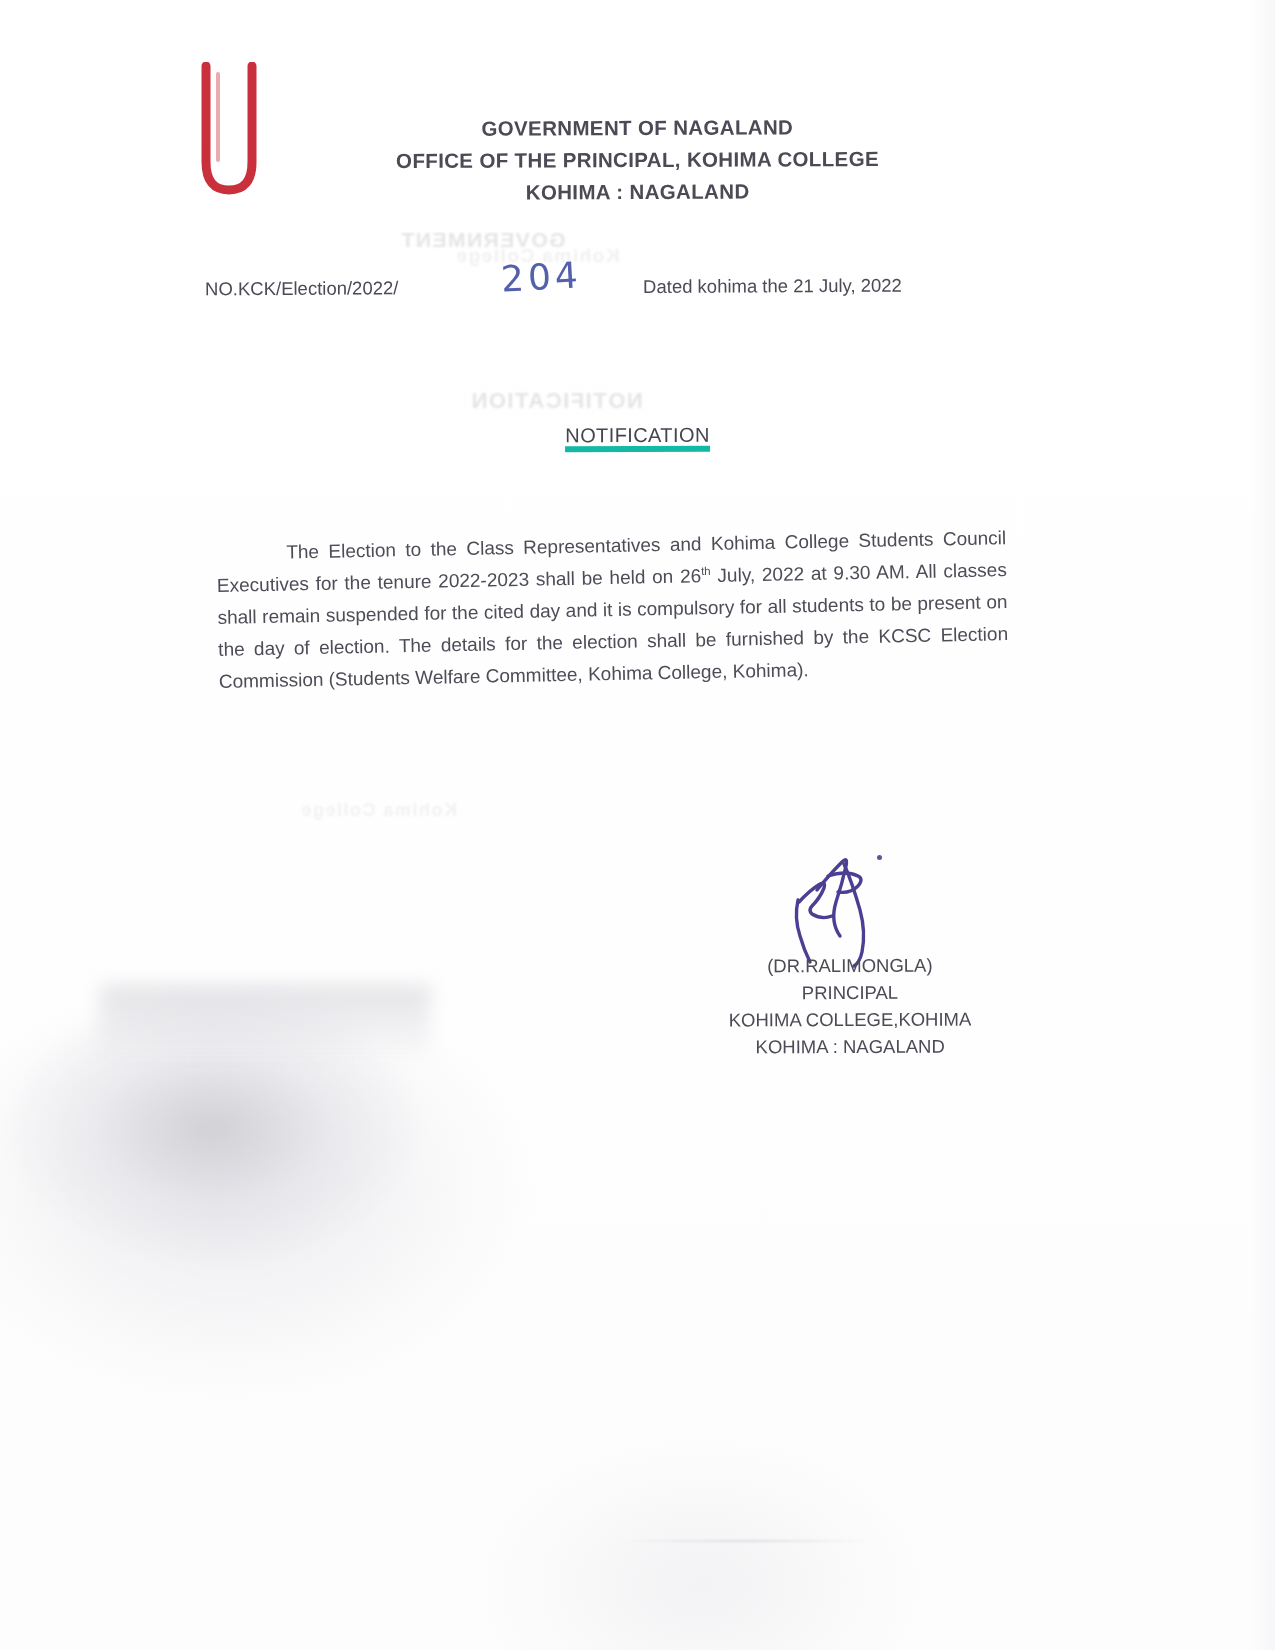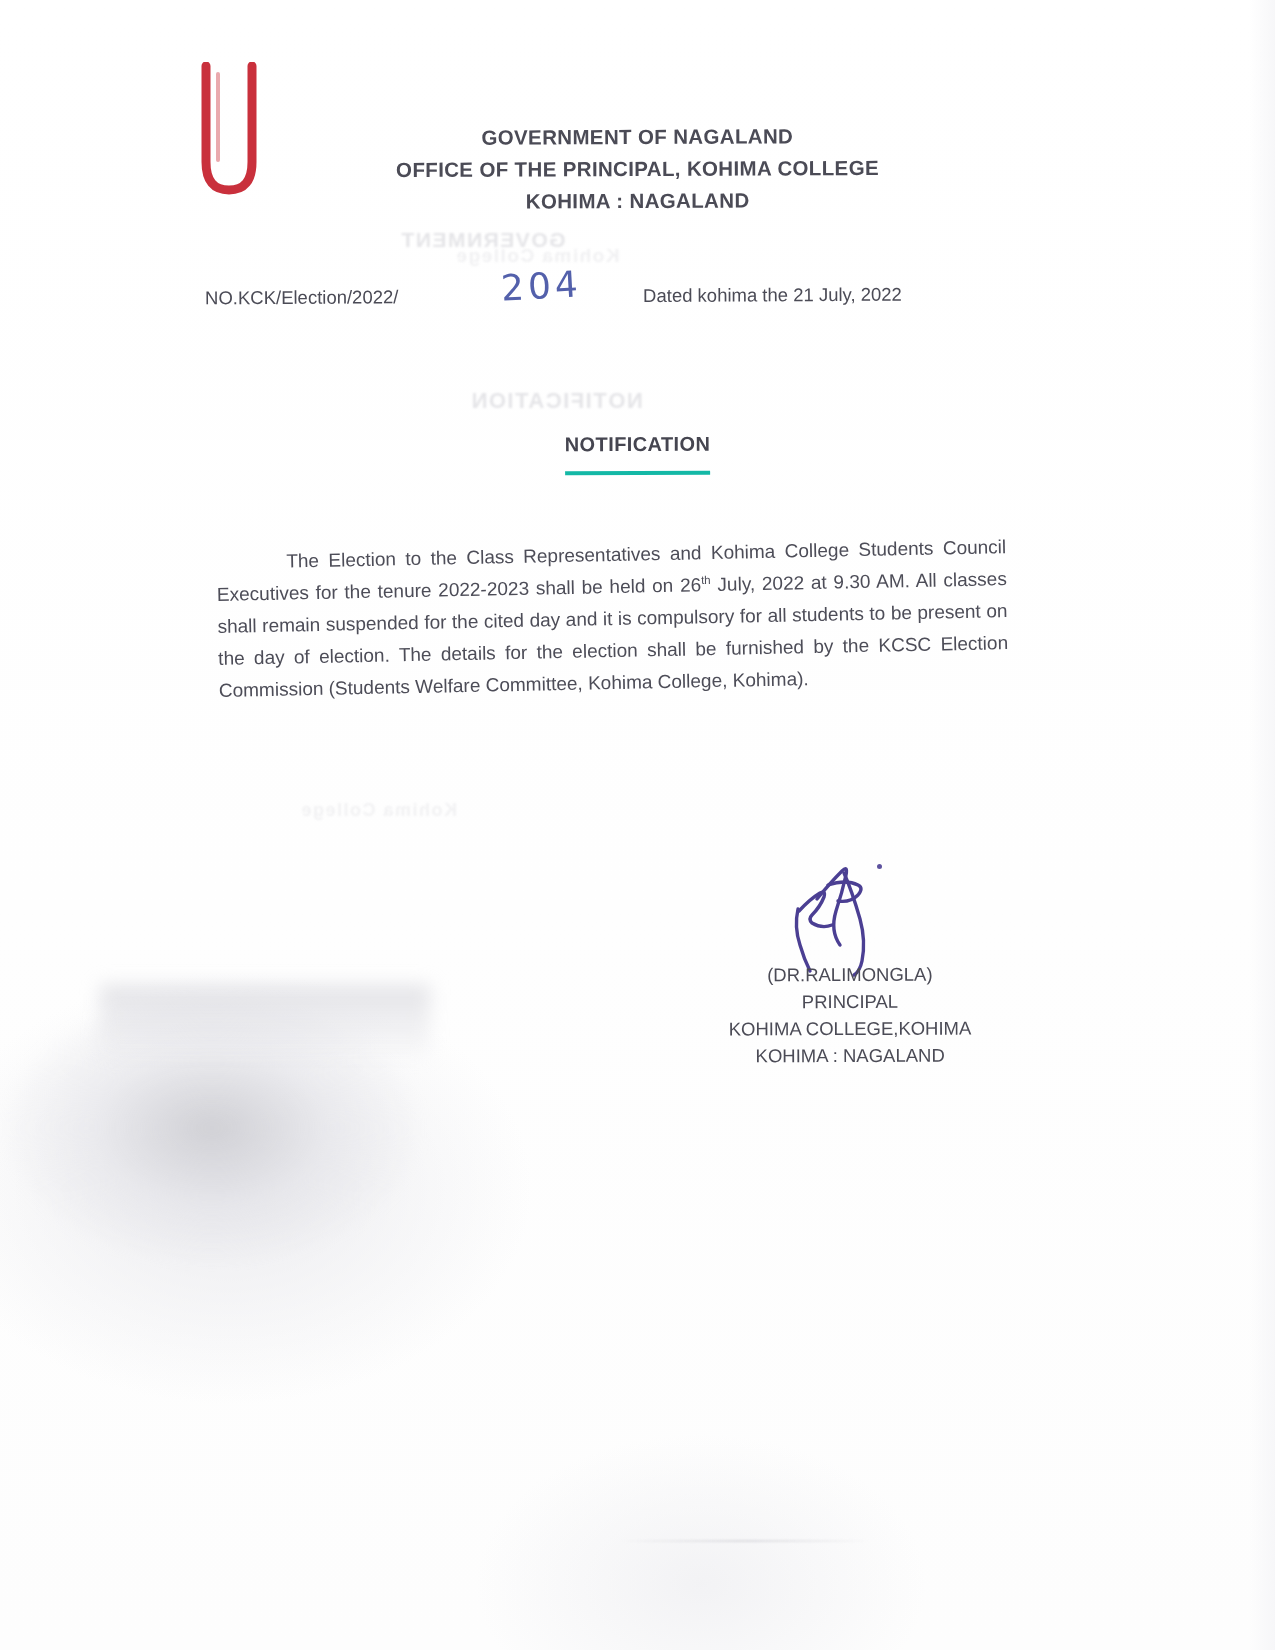--- a/index.html
+++ b/index.html
@@ -88,21 +88,20 @@
     filter: blur(1.1px);
     white-space: nowrap;
     pointer-events: none;
     user-select: none;
   }
 
   
   #doc-body {
     position: absolute;
     inset: 0;
-    margin-top: 9px;
   }
 
   #letterhead {
     position: absolute;
     left: 0;
     top: 112px;
     width: 1275px;
     text-align: center;
     transform: rotate(-0.25deg);
   }
@@ -153,25 +152,25 @@
   #notification-heading {
     position: absolute;
     left: 0;
     top: 424px;
     width: 1275px;
     text-align: center;
     transform: rotate(-0.2deg);
   }
   #notification-heading span {
     font-size: 20px;
-    font-weight: bold;
+    font-weight: normal;
     color: #454550;
     letter-spacing: 0.4px;
-    border-bottom: 4px solid #14b8a6;
-    padding-bottom: 16px;
+    border-bottom: 6px solid #14b8a6;
+    padding-bottom: 0;
   }
 
   #notification-body {
     position: absolute;
     left: 216px;
     top: 538px;
     width: 790px;
     font-size: 19px;
     line-height: 32px;
     text-align: justify;

